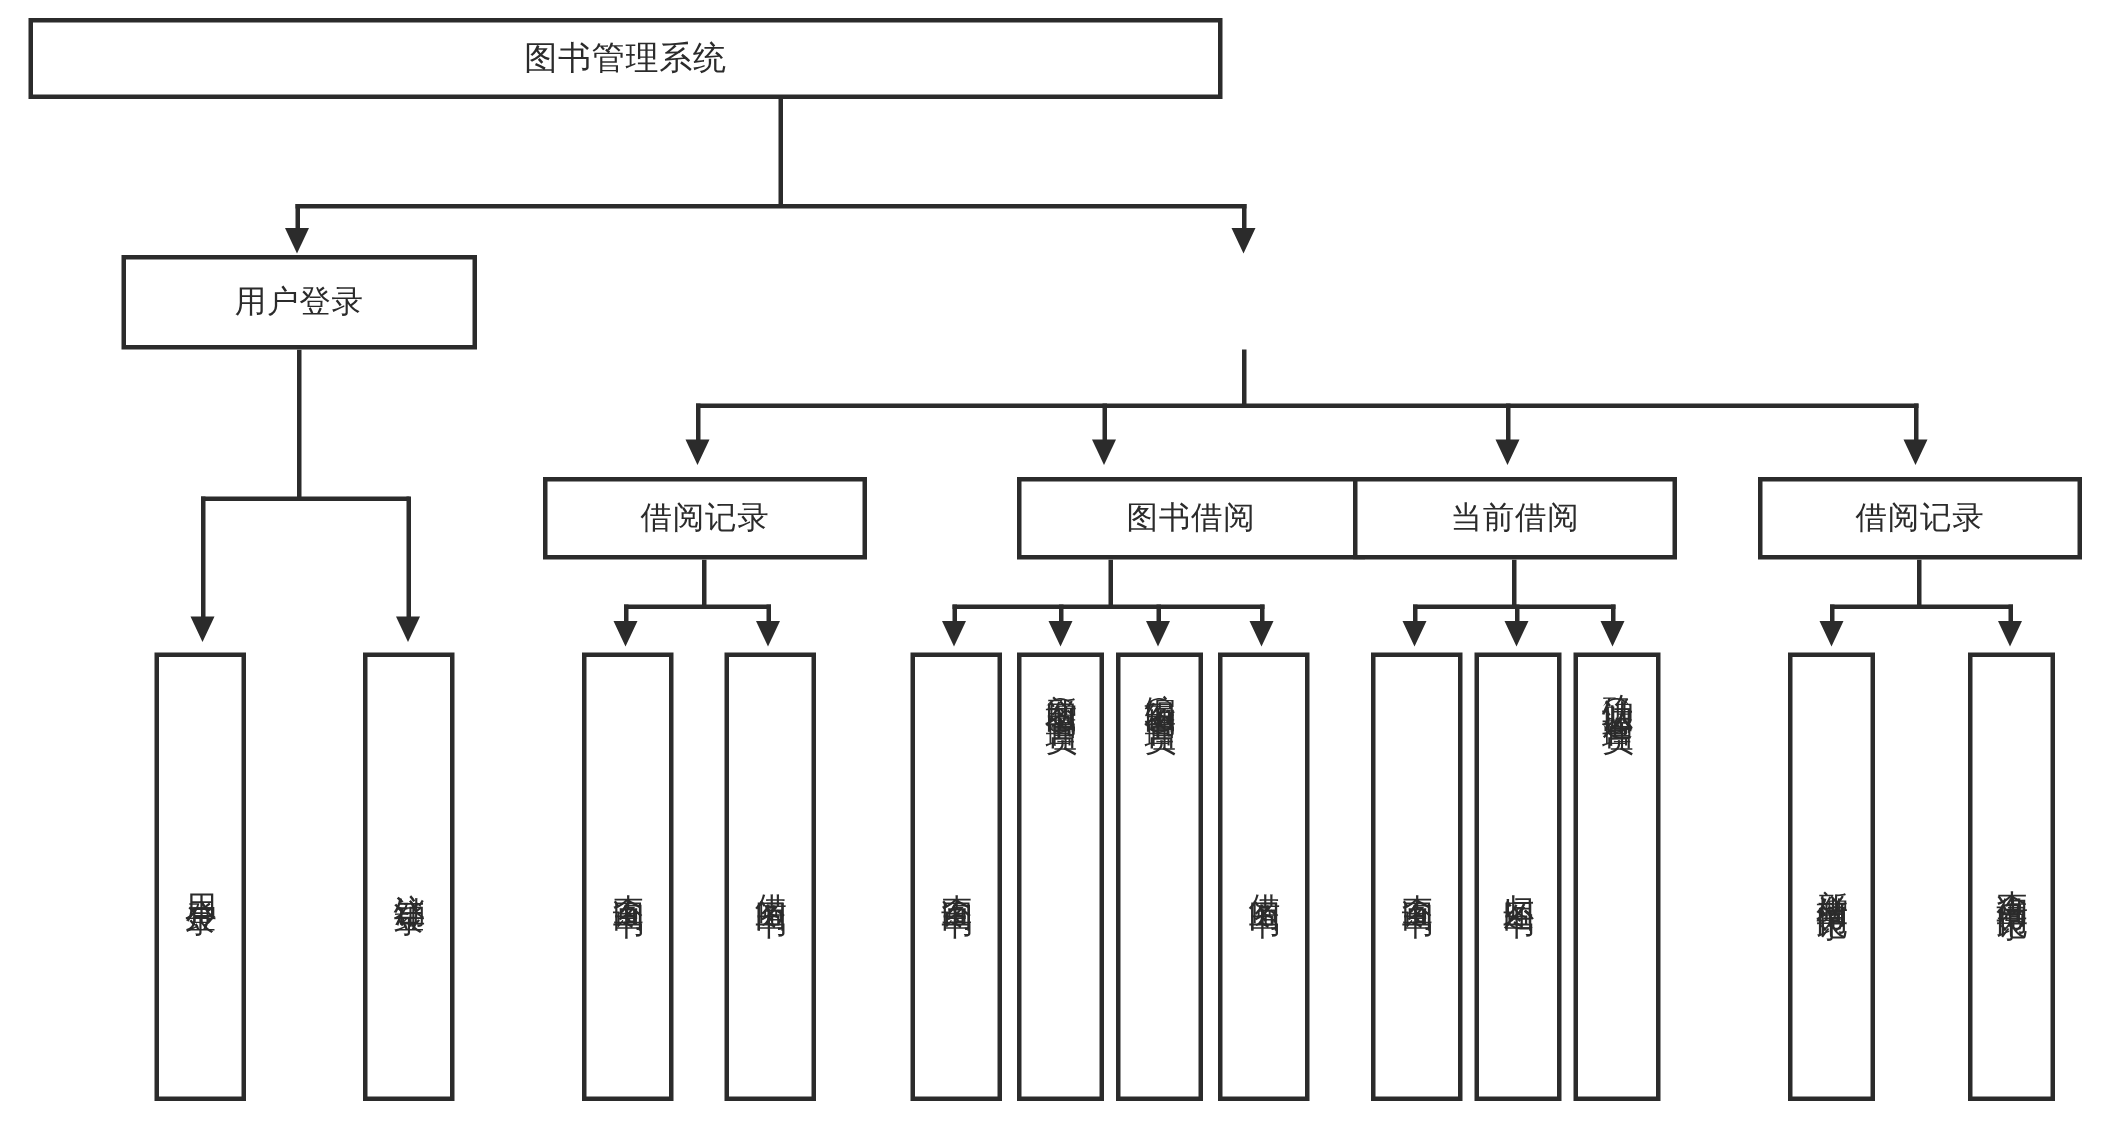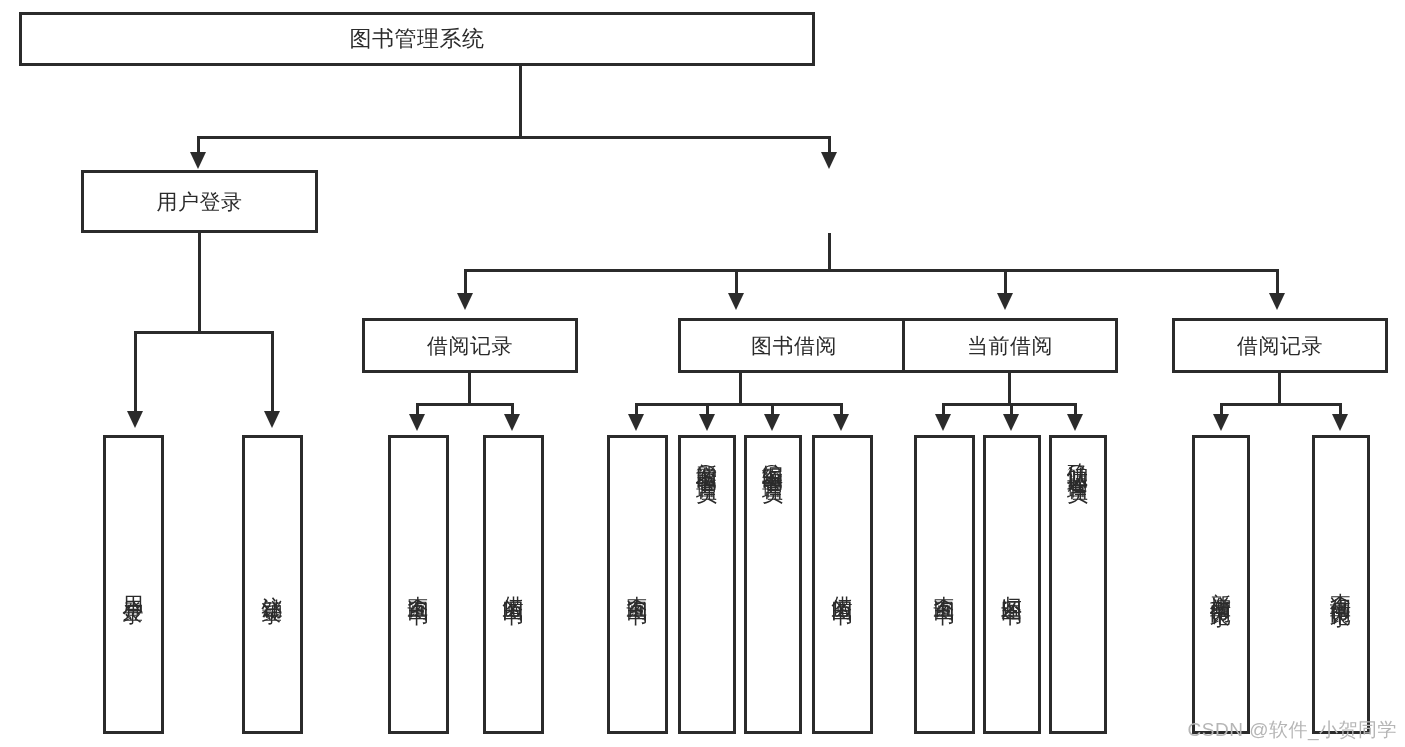--- a/index.html
+++ b/index.html
@@ -223,15 +223,14 @@
   </div>
 
   <div class="node vert centered" style="left:1192px; top:435px; width:58px; height:299px;">
     <span class="label">新增借阅记录</span>
   </div>
 
   <div class="node vert centered" style="left:1312px; top:435px; width:58px; height:299px;">
     <span class="label">查询借阅记录</span>
   </div>
 
-  <div id="watermark">CSDN @软件_小贺同学</div>
 
 </div>
 
 </body></html>

